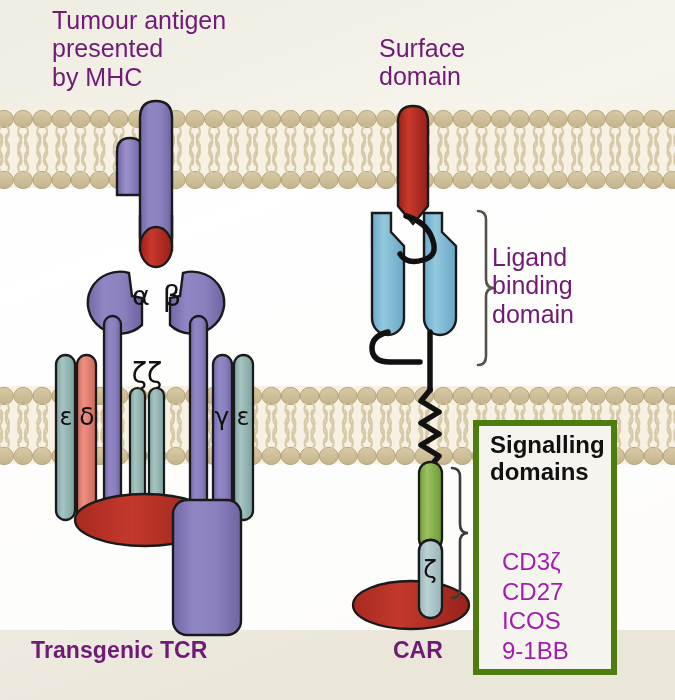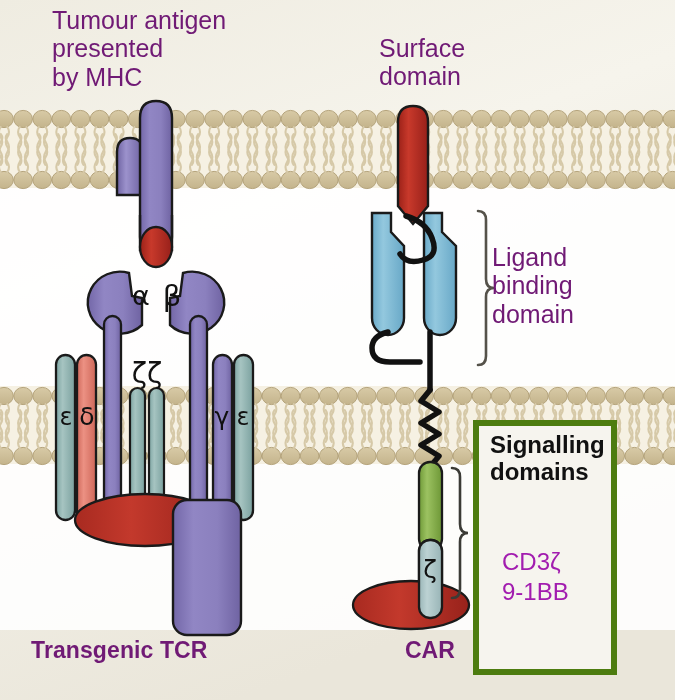--- a/index.html
+++ b/index.html
@@ -23,21 +23,21 @@
     position: absolute;
     color: #701a75;
     line-height: 1.13;
     white-space: pre-line;
     user-select: none;
   }
   #lbl-tumour  { left: 52px;  top: 6px;   font-size: 25px; }
   #lbl-surface { left: 379px; top: 34px;  font-size: 25px; }
   #lbl-ligand  { left: 492px; top: 243px; font-size: 25px; }
   #lbl-tcr     { left: 31px;  top: 637px; font-size: 23px; font-weight: bold; letter-spacing: .1px;}
-  #lbl-car     { left: 393px; top: 637px; font-size: 23px; font-weight: bold; margin-left: 12px; }
+  #lbl-car     { left: 393px; top: 637px; font-size: 23px; font-weight: bold; }
 
   #sigbox {
     position: absolute;
     left: 473px; top: 420px;
     width: 144px; height: 255px;
     background: #f6f4ee;
     border: 6px solid #4d7c0f;
   }
   #sigbox .sig-title {
     position: absolute; left: 11px; top: 6px;
@@ -400,17 +400,19 @@
 
   <div class="lbl" id="lbl-tcr">Transgenic TCR</div>
 
   <div class="lbl" id="lbl-car">CAR</div>
 
   <div id="sigbox">
     <div class="sig-title">Signalling
 domains</div>
     <div class="sig-list" id="sig-list">
         <div>CD3ζ</div>
+        <div>CD27</div>
+        <div>ICOS</div>
         <div>9-1BB</div>
       </div>
   </div>
 
 </div>
 
 </body></html>

